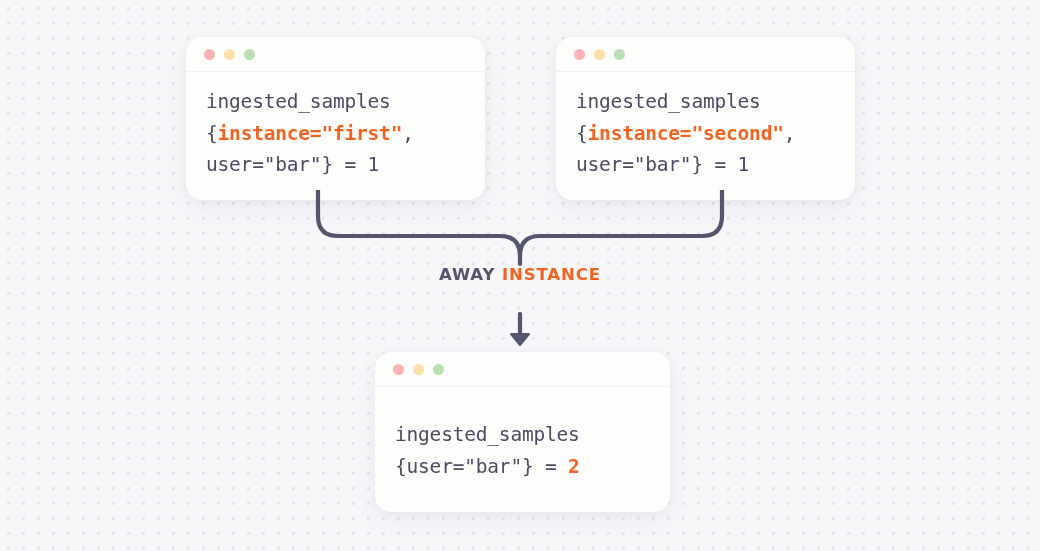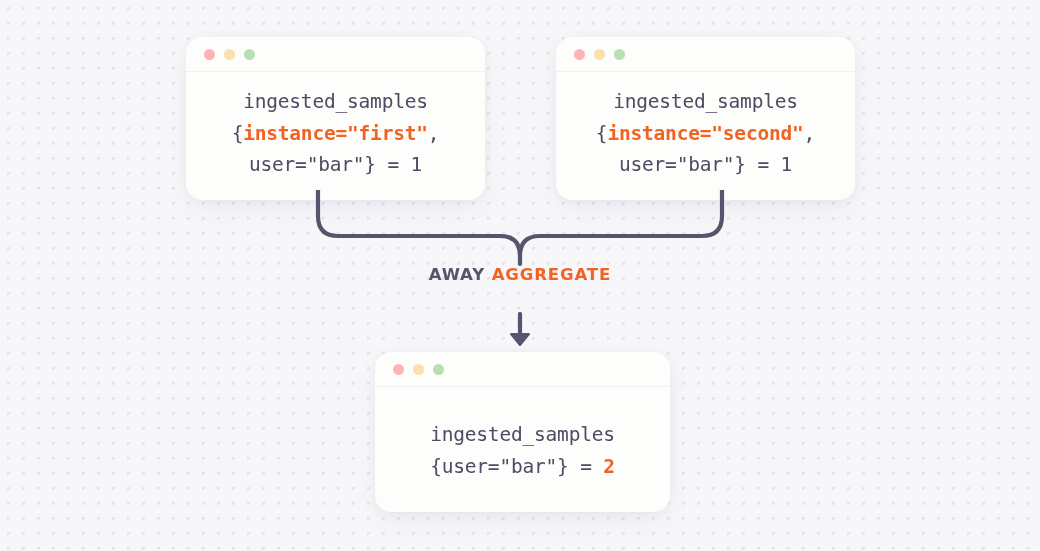--- a/index.html
+++ b/index.html
@@ -54,21 +54,20 @@
   .dot.green  { background: #b8e0b2; }
 
   .card-body {
     padding: 14px 20px 18px 20px;
     font-family: "DejaVu Sans Mono", monospace;
     font-size: 19.5px;
     line-height: 1.62;
     color: #4c4c63;
     letter-spacing: -0.2px;
     white-space: nowrap;
-    text-align: center;
   }
   .card-body .line { display: block; }
   .hl {
     color: #f26322;
     font-weight: bold;
   }
   .val {
     color: #f26322;
     font-weight: bold;
   }
@@ -152,21 +151,21 @@
              Q 224 46 224 66
              L 224 74
              L 224 66
              Q 224 46 244 46
              L 406 46
              Q 426 46 426 26
              L 426 0" fill="none" stroke="#55556e" stroke-width="4.2" stroke-linecap="round" stroke-linejoin="round"></path>
   </svg>
 
   <div id="aggregate-label">
-    <div><span>AWAY </span><span class="orange">AGGREGATE</span></div>
+    <div><span>AWAY </span><span class="orange">INSTANCE</span></div>
   </div>
 
   <svg id="down-arrow" viewBox="0 0 32 36">
     <path d="M 16 2 L 16 27" fill="none" stroke="#55556e" stroke-width="4.2" stroke-linecap="round"></path>
     <path d="M 7 22 L 16 33 L 25 22 Z" fill="#55556e" stroke="#55556e" stroke-width="2" stroke-linejoin="round"></path>
   </svg>
 
   <div class="card" id="card-result">
     <div class="card-titlebar">
       <span class="dot red"></span>

